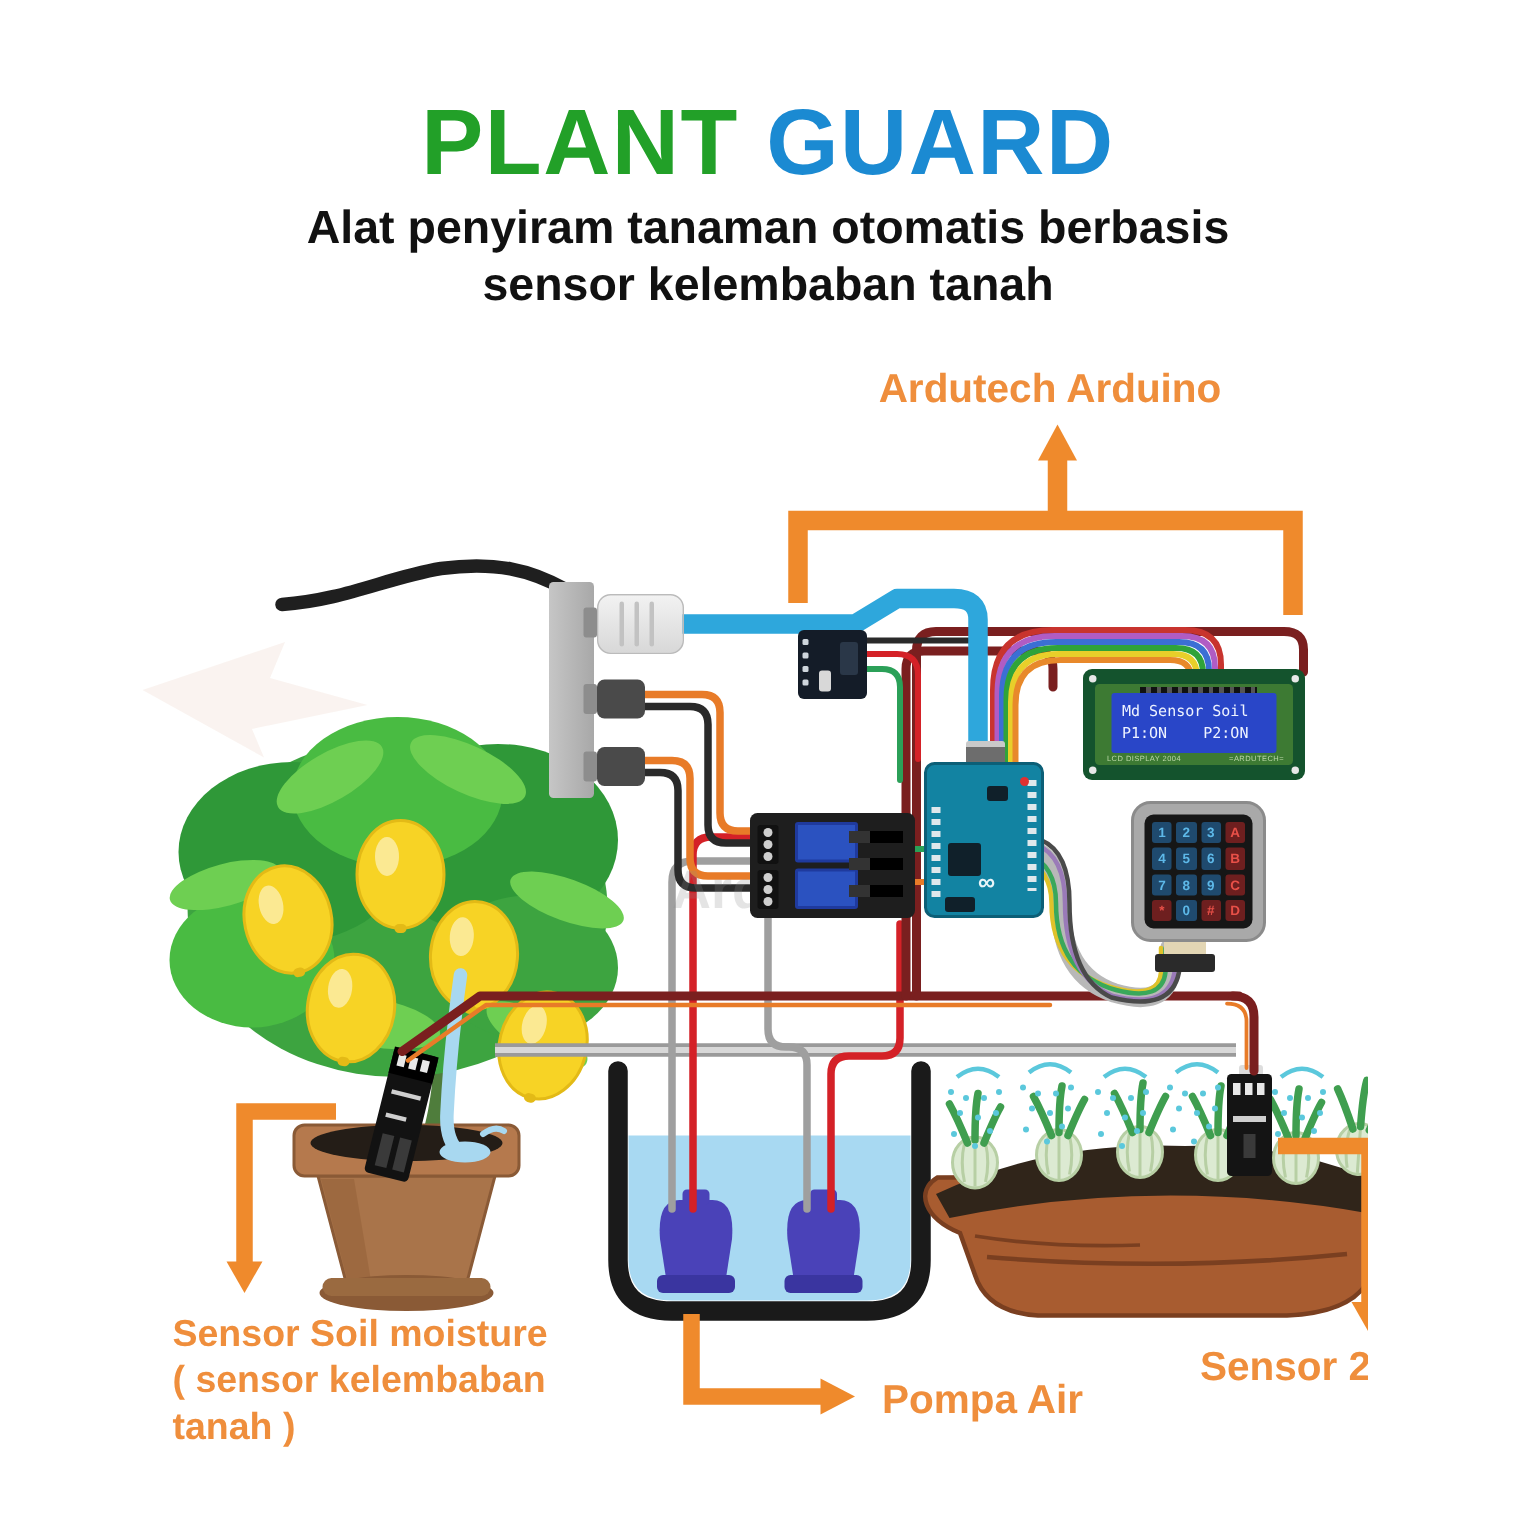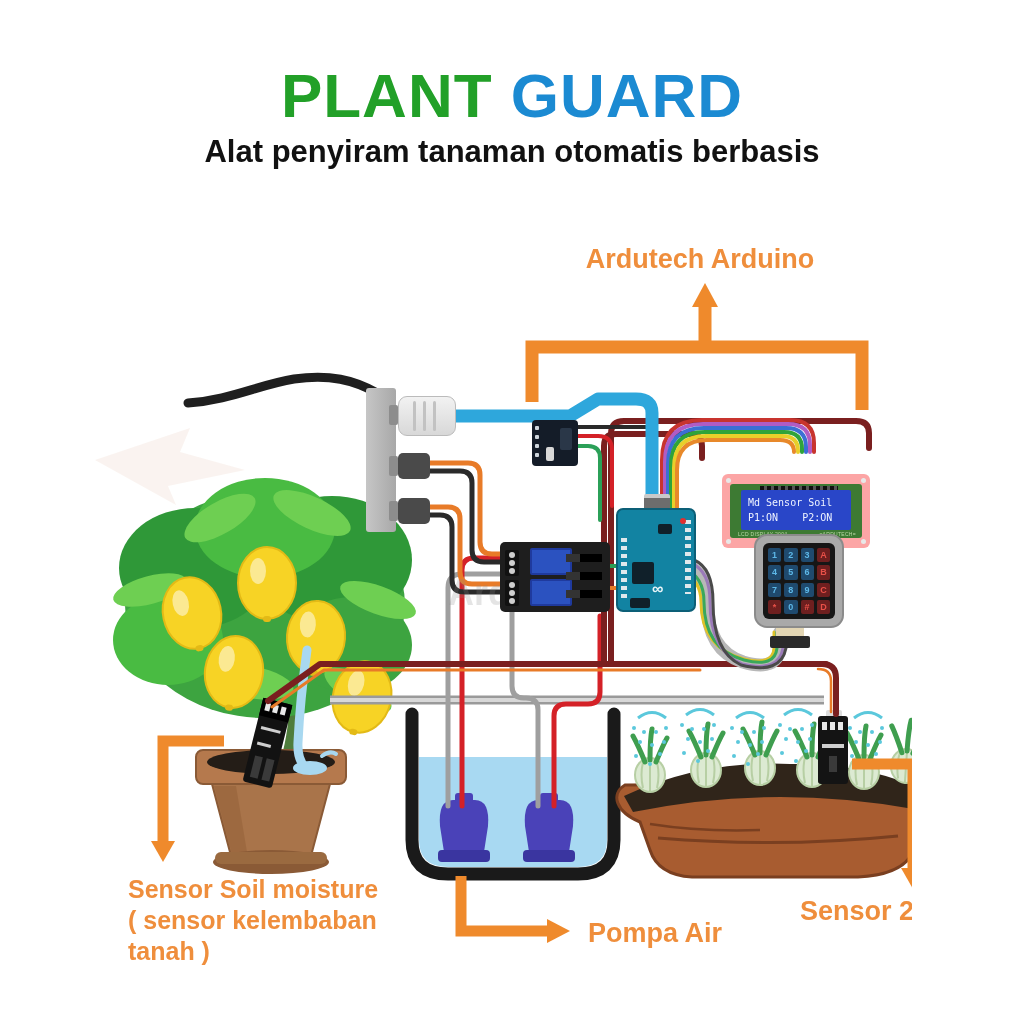--- a/index.html
+++ b/index.html
@@ -6,21 +6,21 @@
   #page{position:relative;width:912px;height:1024px;background:#ffffff;overflow:hidden;
         font-family:"Liberation Sans",sans-serif;}
   .abs{position:absolute;}
   
   #title{top:60px;left:0;width:1024px;text-align:center;font-weight:800;font-size:62px;letter-spacing:1px;}
   #title .green{color:#22a028;} #title .blue{color:#1b8ad2;}
   .subtitle{left:0;width:1024px;text-align:center;font-weight:700;font-size:31px;color:#111;}
   
   .olabel{color:#ef8e3c;font-weight:700;}
   #controller-label{top:244px;left:550px;width:300px;text-align:center;font-size:27px;}
-  #sensor1-label{top:874px;left:128px;width:290px;font-size:25px;line-height:31px;}
+  #sensor1-label{top:874px;left:115px;width:290px;font-size:25px;line-height:31px;}
   #pump-label{top:918px;left:588px;font-size:27px;}
   #sensor2-label{top:896px;left:800px;width:160px;text-align:left;font-size:27px;}
   
   #watermark{top:572px;left:448px;font-size:36px;font-weight:700;color:#8a8a8a;opacity:.22;z-index:2;}
   svg{position:absolute;left:0;top:0;}
   
   #power-strip{left:366px;top:388px;width:30px;height:144px;background:linear-gradient(90deg,#c6c6c6,#a8a8a8);border-radius:3px;z-index:3;}
   .socket{position:absolute;right:-2px;width:9px;height:20px;background:#8d8d8d;border-radius:2px;}
   #plug-white{left:398px;top:396px;width:56px;height:38px;background:linear-gradient(180deg,#f2f2f2,#d8d8d8);border:1px solid #bbb;border-radius:9px;z-index:3;}
   #plug-white .ridge{position:absolute;top:4px;bottom:4px;width:3px;background:#c2c2c2;border-radius:2px;}
@@ -37,21 +37,21 @@
   .term i{position:absolute;left:4px;width:6px;height:6px;background:#cfcfcf;border-radius:50%;}
   .pinblk{position:absolute;right:8px;width:22px;height:8px;background:#000;border-left:14px solid #333;}
   
   #arduino{left:616px;top:508px;width:80px;height:104px;background:#1283a2;border:2px solid #0c5f77;border-radius:7px;box-sizing:border-box;z-index:3;}
   #usb{left:644px;top:494px;width:26px;height:24px;background:#6d6d6d;border-top:4px solid #c9c9c9;border-radius:2px;z-index:3;}
   .ard-chip{position:absolute;background:#10202a;border-radius:2px;}
   .pinstrip{position:absolute;width:6px;background:repeating-linear-gradient(180deg,#dfe8ec 0 4px,#1283a2 4px 8px);}
   #ard-logo{position:absolute;left:34px;top:70px;color:#e8f4f8;font-size:16px;font-weight:700;}
   .led{position:absolute;width:6px;height:6px;border-radius:50%;}
   
-  #lcd{left:722px;top:446px;width:148px;height:74px;background:#fca5a5;border-radius:6px;z-index:3;margin-top:28px;}
+  #lcd{left:722px;top:446px;width:148px;height:74px;background:#14532d;border-radius:6px;z-index:3;}
   #lcd .dot{position:absolute;width:5px;height:5px;border-radius:50%;background:#e8e8e8;}
   #lcd-green{position:absolute;left:8px;top:10px;width:132px;height:54px;background:#3d7a33;border-radius:3px;}
   #lcd-screen{position:absolute;left:11px;top:6px;width:110px;height:40px;background:#2946c8;border-radius:2px;
               color:#eef3ff;font-family:"DejaVu Sans Mono",monospace;font-size:10px;line-height:15px;padding:5px 0 0 7px;box-sizing:border-box;}
   .lcd-line{white-space:pre;}
   #lcd-pins{position:absolute;left:30px;top:2px;width:78px;height:5px;background:repeating-linear-gradient(90deg,#111 0 4px,#555 4px 7px);}
   .lcd-foot{position:absolute;bottom:1px;font-size:5px;color:#bcd8a8;letter-spacing:.3px;}
   
   #keypad{left:754px;top:534px;width:90px;height:94px;background:#a9a9a9;border:2px solid #8b8b8b;border-radius:13px;box-sizing:border-box;z-index:3;}
   #keypad-inner{position:absolute;left:7px;top:7px;width:72px;height:76px;background:#161616;border-radius:6px;
@@ -67,20 +67,21 @@
 <body>
 
 <div id="page">
 
   <div class="abs" id="title">
     <span class="green">PLANT</span>
     <span> </span>
     <span class="blue">GUARD</span>
   </div>
   <div class="abs subtitle" style="top:134px;">Alat penyiram tanaman otomatis berbasis</div>
+  <div class="abs subtitle" style="top:172px;">sensor kelembaban tanah</div>
 
   <svg class="z1" width="1024" height="1024" viewBox="0 0 1024 1024">
     <defs>
       <g id="lemon">
         <ellipse rx="29" ry="36" fill="#f7d325" stroke="#e3ba16" stroke-width="2"></ellipse>
         <ellipse cx="-9" cy="-12" rx="8" ry="13" fill="#ffffff" opacity="0.5"></ellipse>
         <rect x="-4" y="33" width="8" height="6" rx="3" fill="#e3ba16"></rect>
       </g>
       <g id="onion">
         <ellipse rx="15" ry="17" fill="#dcead2" stroke="#b7cfa4" stroke-width="2"></ellipse>

